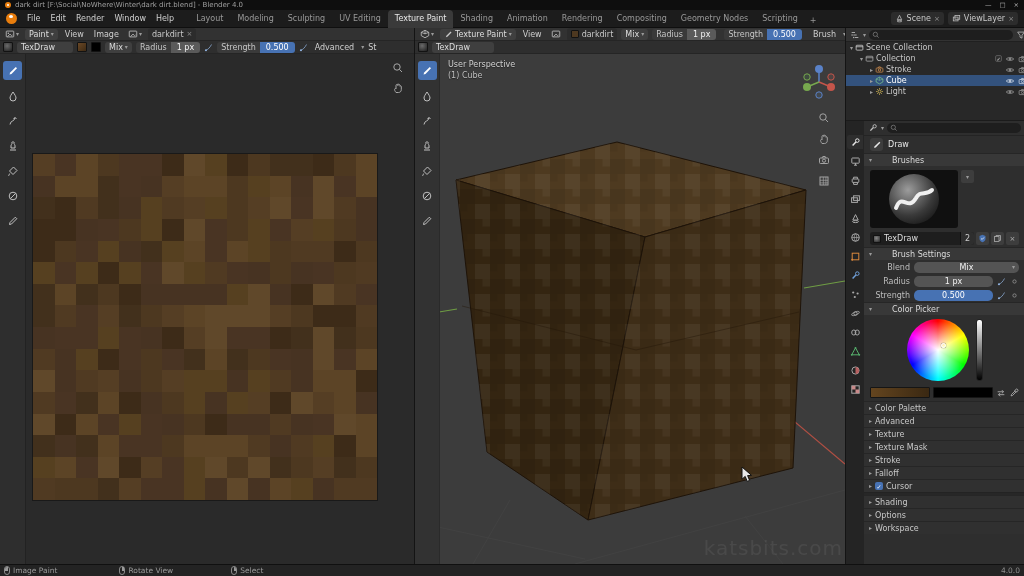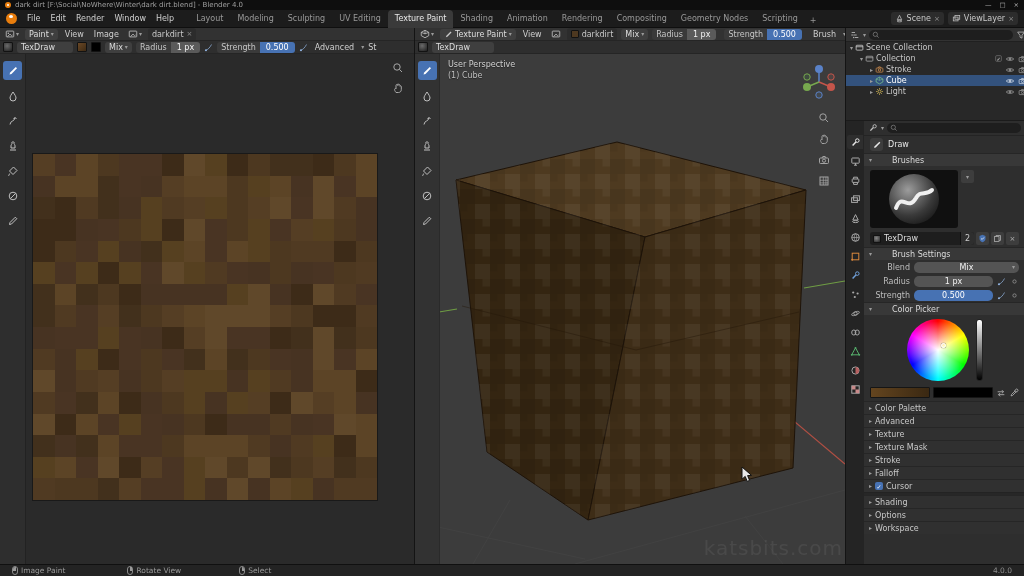--- a/index.html
+++ b/index.html
@@ -101,21 +101,21 @@
   .seg.active{background:#4772b3;color:#fff;}
   .wheel-row{display:flex;justify-content:center;align-items:center;gap:7px;padding:4px 0 3px;}
   .wheel{width:62px;height:62px;border-radius:50%;background:radial-gradient(circle,#ffffff 0%,rgba(255,255,255,0) 66%),conic-gradient(#f00,#ff0,#0f0,#0ff,#00f,#f0f,#f00);position:relative;}
   .wheel-dot{position:absolute;left:34px;top:24px;width:5px;height:5px;border-radius:50%;border:1px solid #fff;box-shadow:0 0 1px #000;}
   .vslider{width:7px;height:62px;border-radius:3px;background:linear-gradient(#fff,#000);border:1px solid #222;}
   .swatch-row{display:flex;align-items:center;gap:3px;padding:3px 6px;}
   .cswatch{height:11px;flex:1;border:1px solid #151515;border-radius:1px;}
   .checkbox{width:8px;height:8px;background:#4772b3;border-radius:2px;display:flex;align-items:center;justify-content:center;color:#fff;font-size:6px;}
 
   
-  .statusbar{position:absolute;left:0;top:564px;width:1024px;height:12px;background:#232323;border-top:1px solid #101010;display:flex;align-items:center;font-size:7.5px;color:#9a9a9a;padding:0 12px;}
+  .statusbar{position:absolute;left:0;top:564px;width:1024px;height:12px;background:#232323;border-top:1px solid #101010;display:flex;align-items:center;font-size:7.5px;color:#9a9a9a;padding:0 4px;}
   .sb-group{display:flex;align-items:center;gap:3px;}
   .g2{margin-left:62px;}.g3{margin-left:58px;}
   .mouse{width:6px;height:9px;border:1px solid #8a8a8a;border-radius:3px;position:relative;flex:0 0 auto;}
   .mouse.lmb::after{content:"";position:absolute;left:0;top:0;width:2.5px;height:3.5px;background:#9a9a9a;border-radius:2px 0 0 0;}
   .mouse.mmb::after{content:"";position:absolute;left:1.8px;top:0;width:1.6px;height:4px;background:#9a9a9a;}
   .mouse.rmb::after{content:"";position:absolute;right:0;top:0;width:2.5px;height:3.5px;background:#9a9a9a;border-radius:0 2px 0 0;}
   .sb-version{margin-left:auto;color:#8d8d8d;}
 </style>
 </head>
 <body>

